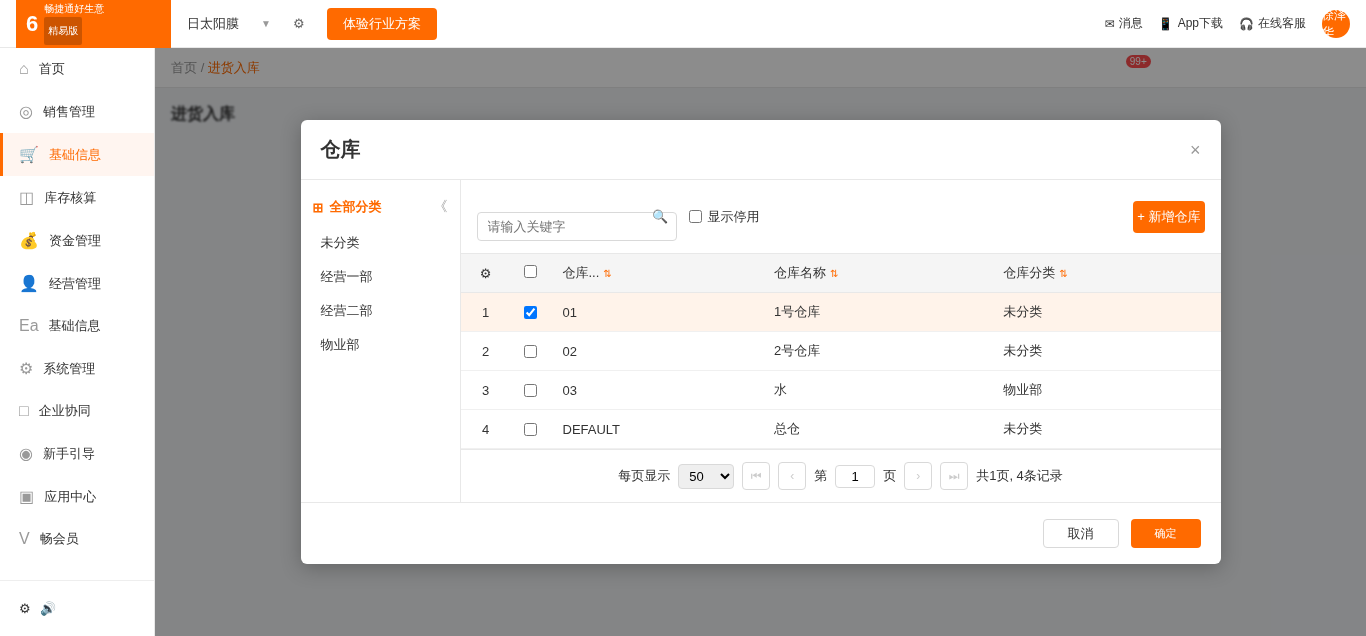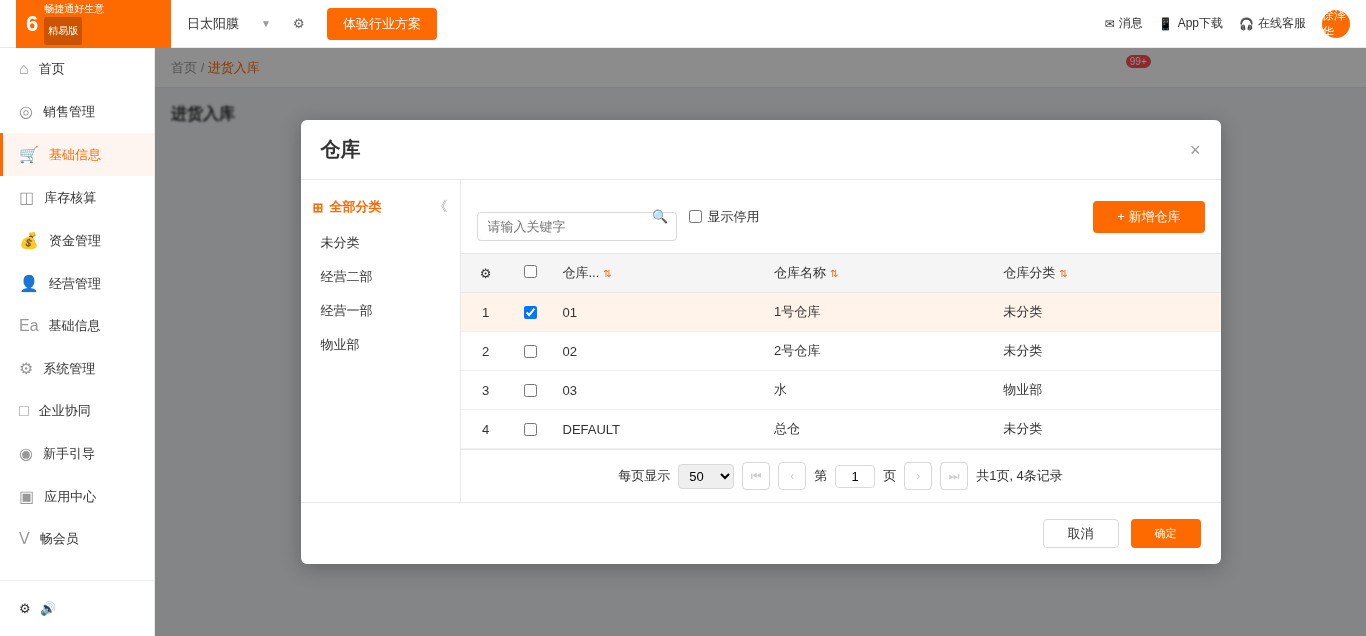--- a/index.html
+++ b/index.html
@@ -284,21 +284,21 @@
       gap: 6px;
       color: #333;
       font-size: 13px;
       cursor: pointer;
     }
     .add-warehouse-btn {
       margin-left: auto;
       background: #ff6a00;
       color: #fff;
       border: none;
-      padding: 7px 24px;
+      padding: 7px 4px;
       border-radius: 4px;
       cursor: pointer;
       font-size: 13px;
       white-space: nowrap;
     }
 
     
     .table-wrap {
       flex: 1;
       overflow-y: auto;
@@ -531,22 +531,22 @@
 
           <div class="tree-panel">
             <div class="tree-header">
               <div class="tree-all">
                 <span>⊞</span>
                 <span>全部分类</span>
               </div>
               <span class="tree-collapse-btn">《</span>
             </div>
             <div class="tree-item">未分类</div>
+            <div class="tree-item">经营一部</div>
             <div class="tree-item">经营二部</div>
-            <div class="tree-item">经营一部</div>
             <div class="tree-item">物业部</div>
           </div>
 
           <div class="right-panel">
 
             <div class="search-bar">
               <div class="search-input-wrap">
                 <input class="search-input" type="text" placeholder="请输入关键字" style="">
                 <span class="search-icon-btn">🔍</span>
               </div>

